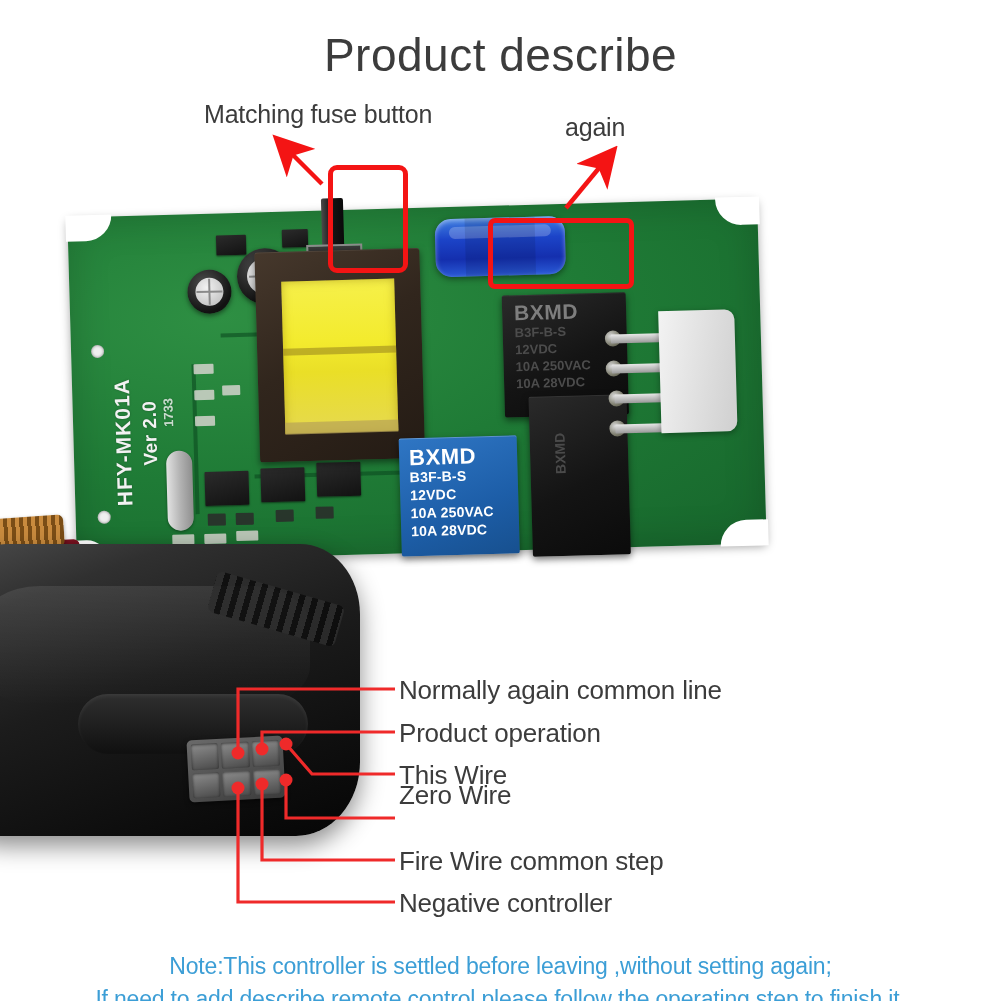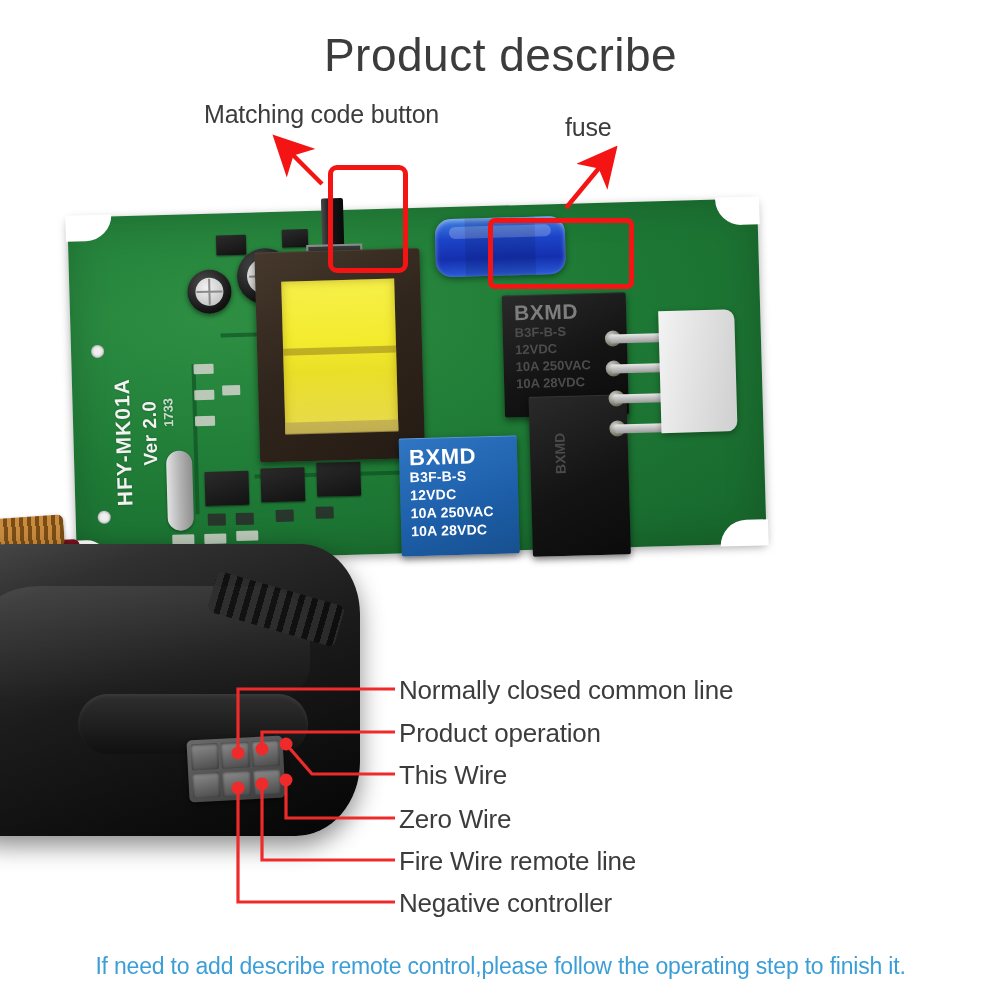--- a/index.html
+++ b/index.html
@@ -277,22 +277,22 @@
       <marker id="ah" markerWidth="9" markerHeight="9" refX="6" refY="4.5" orient="auto">
         <path d="M0,0 L9,4.5 L0,9 L2.4,4.5 Z" fill="#f41414"></path>
       </marker>
     </defs>
 
     <line x1="322" y1="152" x2="282" y2="112" stroke="#f41414" stroke-width="4.5" marker-end="url(#ah)"></line>
 
     <line x1="566" y1="176" x2="609" y2="124" stroke="#f41414" stroke-width="4.5" marker-end="url(#ah)"></line>
   </svg>
 
-  <div class="anno-text" id="label-matching">Matching code button</div>
-  <div class="anno-text" id="label-fuse">fuse</div>
+  <div class="anno-text" id="label-matching">Matching fuse button</div>
+  <div class="anno-text" id="label-fuse">again</div>
 
   <div id="remote-case">
     <div id="antenna-red"></div>
     <div id="antenna"></div>
     <div id="remote-body">
       <div id="remote-top-highlight"></div>
       <div id="remote-side-ribs"></div>
       <div id="remote-ridge"></div>
     </div>
     <div id="socket">
@@ -323,24 +323,25 @@
     <g fill="#ef2a2a">
       <circle cx="238" cy="721" r="6.5"></circle>
       <circle cx="262" cy="717" r="6.5"></circle>
       <circle cx="286" cy="712" r="6.5"></circle>
       <circle cx="286" cy="748" r="6.5"></circle>
       <circle cx="262" cy="752" r="6.5"></circle>
       <circle cx="238" cy="756" r="6.5"></circle>
     </g>
   </svg>
 
-  <div class="callout-label" style="left:399px;top:643px;">Normally closed common line</div>
+  <div class="callout-label" style="left:399px;top:643px;">Normally again common line</div>
   <div class="callout-label" style="left:399px;top:686px;">Product operation</div>
   <div class="callout-label" style="left:399px;top:728px;">This Wire</div>
-  <div class="callout-label" style="left:399px;top:772px;">Zero Wire</div>
-  <div class="callout-label" style="left:399px;top:814px;">Fire Wire remote line</div>
+  <div class="callout-label" style="left:399px;top:748px;">Zero Wire</div>
+  <div class="callout-label" style="left:399px;top:814px;">Fire Wire common step</div>
   <div class="callout-label" style="left:399px;top:856px;">Negative controller</div>
 
   <div id="note-block">
+    <div class="note-line">Note:This controller is settled before leaving ,without setting again;</div>
     <div class="note-line">If need to add describe remote control,please follow the operating step to finish it.</div>
   </div>
 
 </div>
 
 </body></html>

